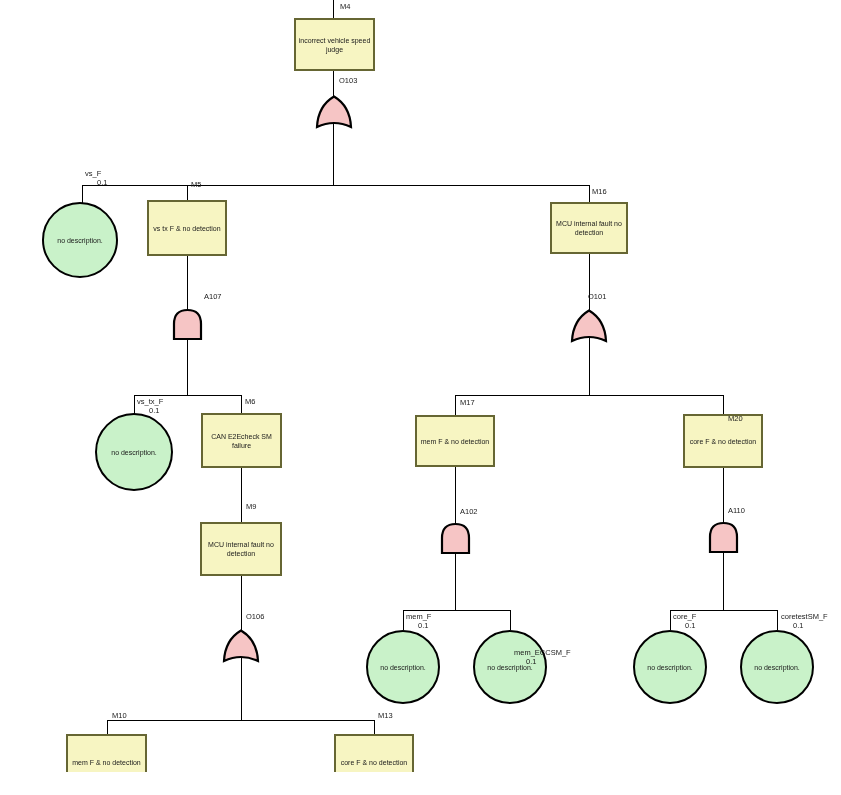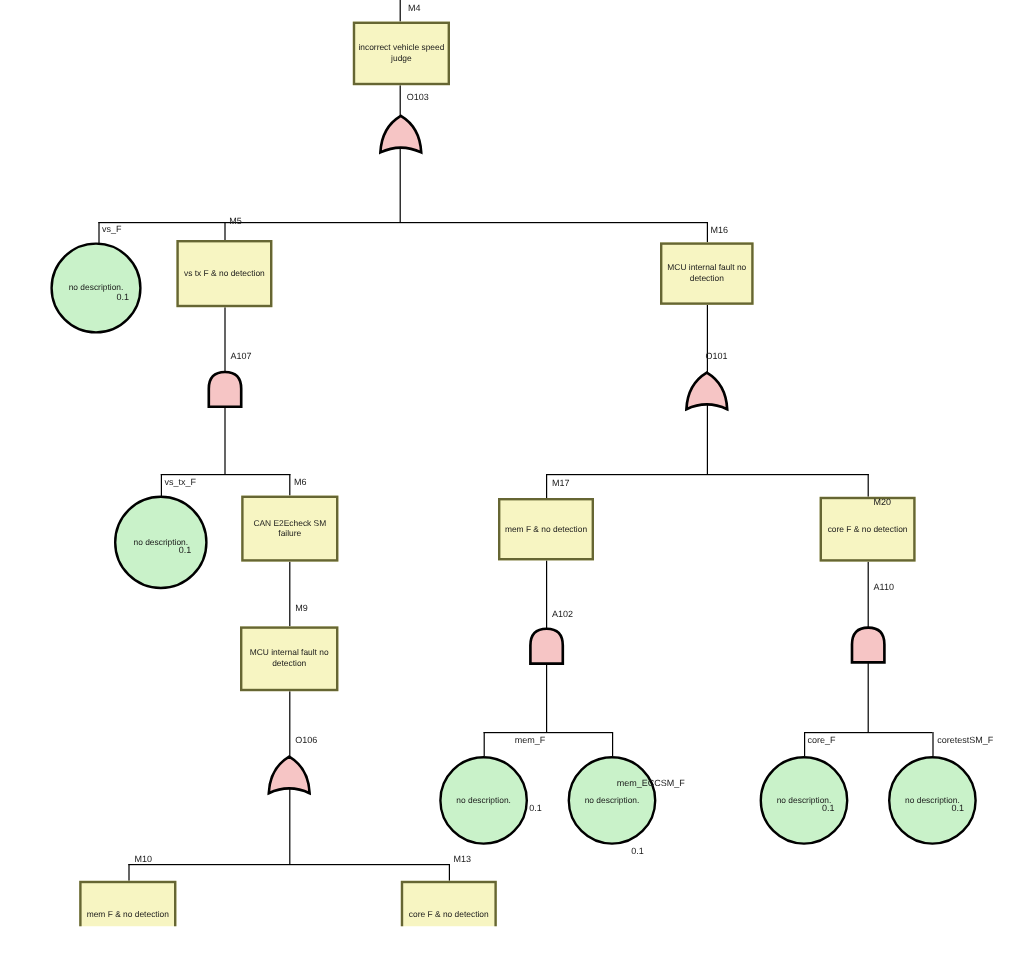--- a/index.html
+++ b/index.html
@@ -12,21 +12,21 @@
     position:absolute;background:#f7f5c2;border:2px solid #666633;
     display:flex;align-items:center;justify-content:center;text-align:center;
     font-size:7px;line-height:9px;box-sizing:border-box;padding:2px;
   }
   .circle{
     position:absolute;background:#c9f2c9;border:2px solid #000;border-radius:50%;
     display:flex;align-items:center;justify-content:center;text-align:center;
     font-size:7px;box-sizing:border-box;
   }
   .nid{position:absolute;font-size:7.5px;line-height:9px;white-space:nowrap;}
-  .nid .prob{padding-left:12px;margin-top:48px;}
+  .nid .prob{padding-left:12px;}
   .gate{position:absolute;line-height:0;}
 </style>
 </head>
 <body>
 
 <div id="canvas">
 
   <div class="ln" style="left:333px;top:0;width:1px;height:18px"></div>
   <div class="ln" style="left:333px;top:71px;width:1px;height:114px"></div>
   <div class="ln" style="left:82px;top:185px;width:508px;height:1px"></div>
@@ -131,45 +131,45 @@
   <div class="circle" style="left:633px;top:630px;width:74px;height:74px">
     <span>no description.</span>
   </div>
   <div class="circle" style="left:740px;top:630px;width:74px;height:74px">
     <span>no description.</span>
   </div>
 
   <div class="nid" style="left:340px;top:2px">M4</div>
   <div class="nid" style="left:339px;top:76px">O103</div>
 
-  <div class="nid" style="left:85px;top:186px">
+  <div class="nid" style="left:85px;top:169px">
     <div>vs_F</div>
     <div class="prob">0.1</div>
   </div>
   <div class="nid" style="left:191px;top:180px">M5</div>
   <div class="nid" style="left:592px;top:187px">M16</div>
 
-  <div class="nid" style="left:192px;top:292px">A107</div>
+  <div class="nid" style="left:204px;top:292px">A107</div>
   <div class="nid" style="left:588px;top:292px">O101</div>
 
   <div class="nid" style="left:137px;top:397px">
     <div>vs_tx_F</div>
     <div class="prob">0.1</div>
   </div>
   <div class="nid" style="left:245px;top:397px">M6</div>
   <div class="nid" style="left:460px;top:398px">M17</div>
   <div class="nid" style="left:728px;top:414px">M20</div>
 
   <div class="nid" style="left:246px;top:502px">M9</div>
   <div class="nid" style="left:460px;top:507px">A102</div>
-  <div class="nid" style="left:728px;top:485px">A110</div>
+  <div class="nid" style="left:728px;top:506px">A110</div>
 
   <div class="nid" style="left:246px;top:612px">O106</div>
 
-  <div class="nid" style="left:429px;top:612px">
+  <div class="nid" style="left:406px;top:612px">
     <div>mem_F</div>
     <div class="prob">0.1</div>
   </div>
   <div class="nid" style="left:514px;top:648px">
     <div>mem_ECCSM_F</div>
     <div class="prob">0.1</div>
   </div>
   <div class="nid" style="left:673px;top:612px">
     <div>core_F</div>
     <div class="prob">0.1</div>

